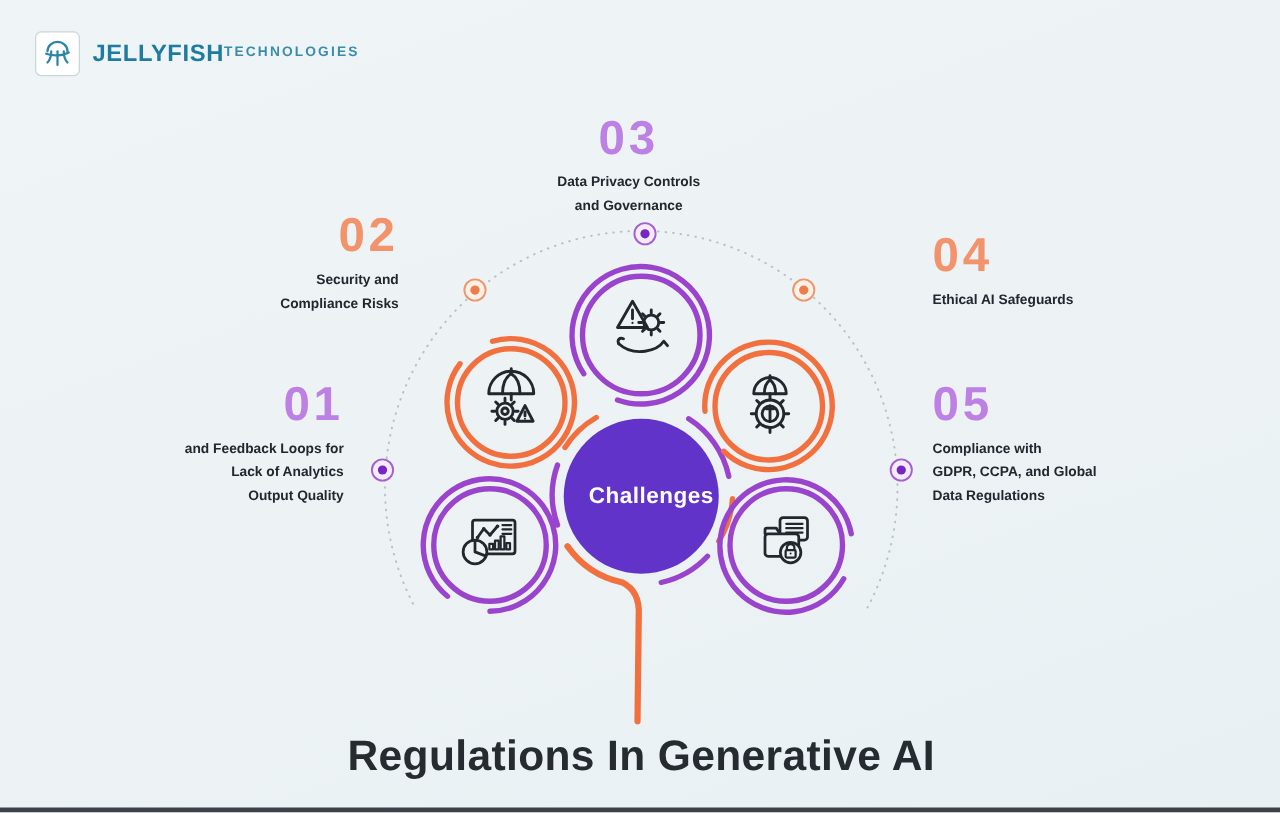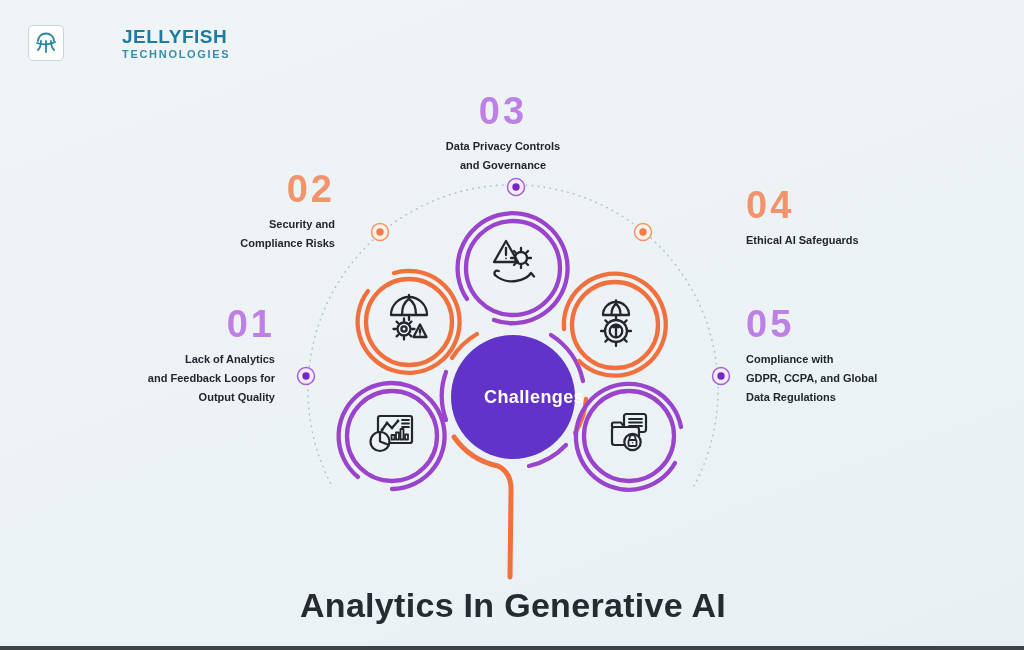--- a/index.html
+++ b/index.html
@@ -6,40 +6,40 @@
   .stage{
     position:relative;width:1024px;height:650px;overflow:hidden;
     background:linear-gradient(160deg,#eff5f7 0%,#edf3f5 45%,#e9f0f3 100%);
     font-family:"Liberation Sans",sans-serif;
   }
   .bottom-bar{position:absolute;left:0;bottom:0;width:1024px;height:4px;background:#3d4248;}
   
   .brand{position:absolute;left:28px;top:25px;display:flex;align-items:center;gap:10px;}
   .logo-box{width:34px;height:34px;background:#ffffff;border:1px solid #c9d6da;border-radius:5px;
     display:flex;align-items:center;justify-content:center;}
-  .brand-text{display:flex;flex-direction:column;line-height:1;margin-left:48px;}
+  .brand-text{display:flex;flex-direction:row;line-height:1;}
   .brand-name{font-size:19px;font-weight:800;color:#1d7c9f;letter-spacing:.5px;}
   .brand-sub{font-size:11px;font-weight:600;color:#3b8ca9;letter-spacing:1.7px;margin-top:3px;}
   
   .item{position:absolute;}
   .num{font-weight:800;font-size:38px;letter-spacing:3px;line-height:1;}
   .num.purple{color:#bd80e5;}
   .num.orange{color:#f2936c;}
   .lines{margin-top:7px;font-size:11px;font-weight:700;color:#22262e;line-height:19px;}
   .ta-r{text-align:right;}
   .ta-l{text-align:left;}
   .ta-c{text-align:center;}
   .item-01{left:35px;top:305px;width:240px;}
-  .item-02{left:120px;top:170px;width:215px;}
+  .item-02{left:104px;top:170px;width:215px;}
   .item-03{left:503px;top:92px;transform:translateX(-50%);width:260px;}
   .item-04{left:746px;top:186px;width:250px;}
   .item-05{left:746px;top:305px;width:250px;}
   
   .center-label{
-    position:absolute;left:534px;top:397px;transform:translate(-50%,-50%);
+    position:absolute;left:521px;top:397px;transform:translate(-50%,-50%);
     color:#ffffff;font-size:18px;font-weight:800;letter-spacing:.4px;
   }
   .main-title{
     position:absolute;left:513px;top:586px;transform:translateX(-50%);
     font-size:34px;font-weight:800;color:#262b31;letter-spacing:.3px;white-space:nowrap;
   }
   svg.diagram{position:absolute;left:0;top:0;}
 </style>
 </head>
 <body>
@@ -191,22 +191,22 @@
         <circle cx="721" cy="376" r="3.7" fill="#7627c2"></circle>
       </g>
     </g>
   </svg>
 
   <div class="center-label">Challenges</div>
 
   <div class="item item-01 ta-r">
     <div class="num purple">01</div>
     <div class="lines">
+      <div>and Feedback Loops for</div>
       <div>Lack of Analytics</div>
-      <div>and Feedback Loops for</div>
       <div>Output Quality</div>
     </div>
   </div>
 
   <div class="item item-02 ta-r">
     <div class="num orange">02</div>
     <div class="lines">
       <div>Security and</div>
       <div>Compliance Risks</div>
     </div>
@@ -229,16 +229,16 @@
 
   <div class="item item-05 ta-l">
     <div class="num purple">05</div>
     <div class="lines">
       <div>Compliance with</div>
       <div>GDPR, CCPA, and Global</div>
       <div>Data Regulations</div>
     </div>
   </div>
 
-  <div class="main-title">Analytics In Generative AI</div>
+  <div class="main-title">Regulations In Generative AI</div>
 
   <div class="bottom-bar"></div>
 </div>
 
 </body></html>

